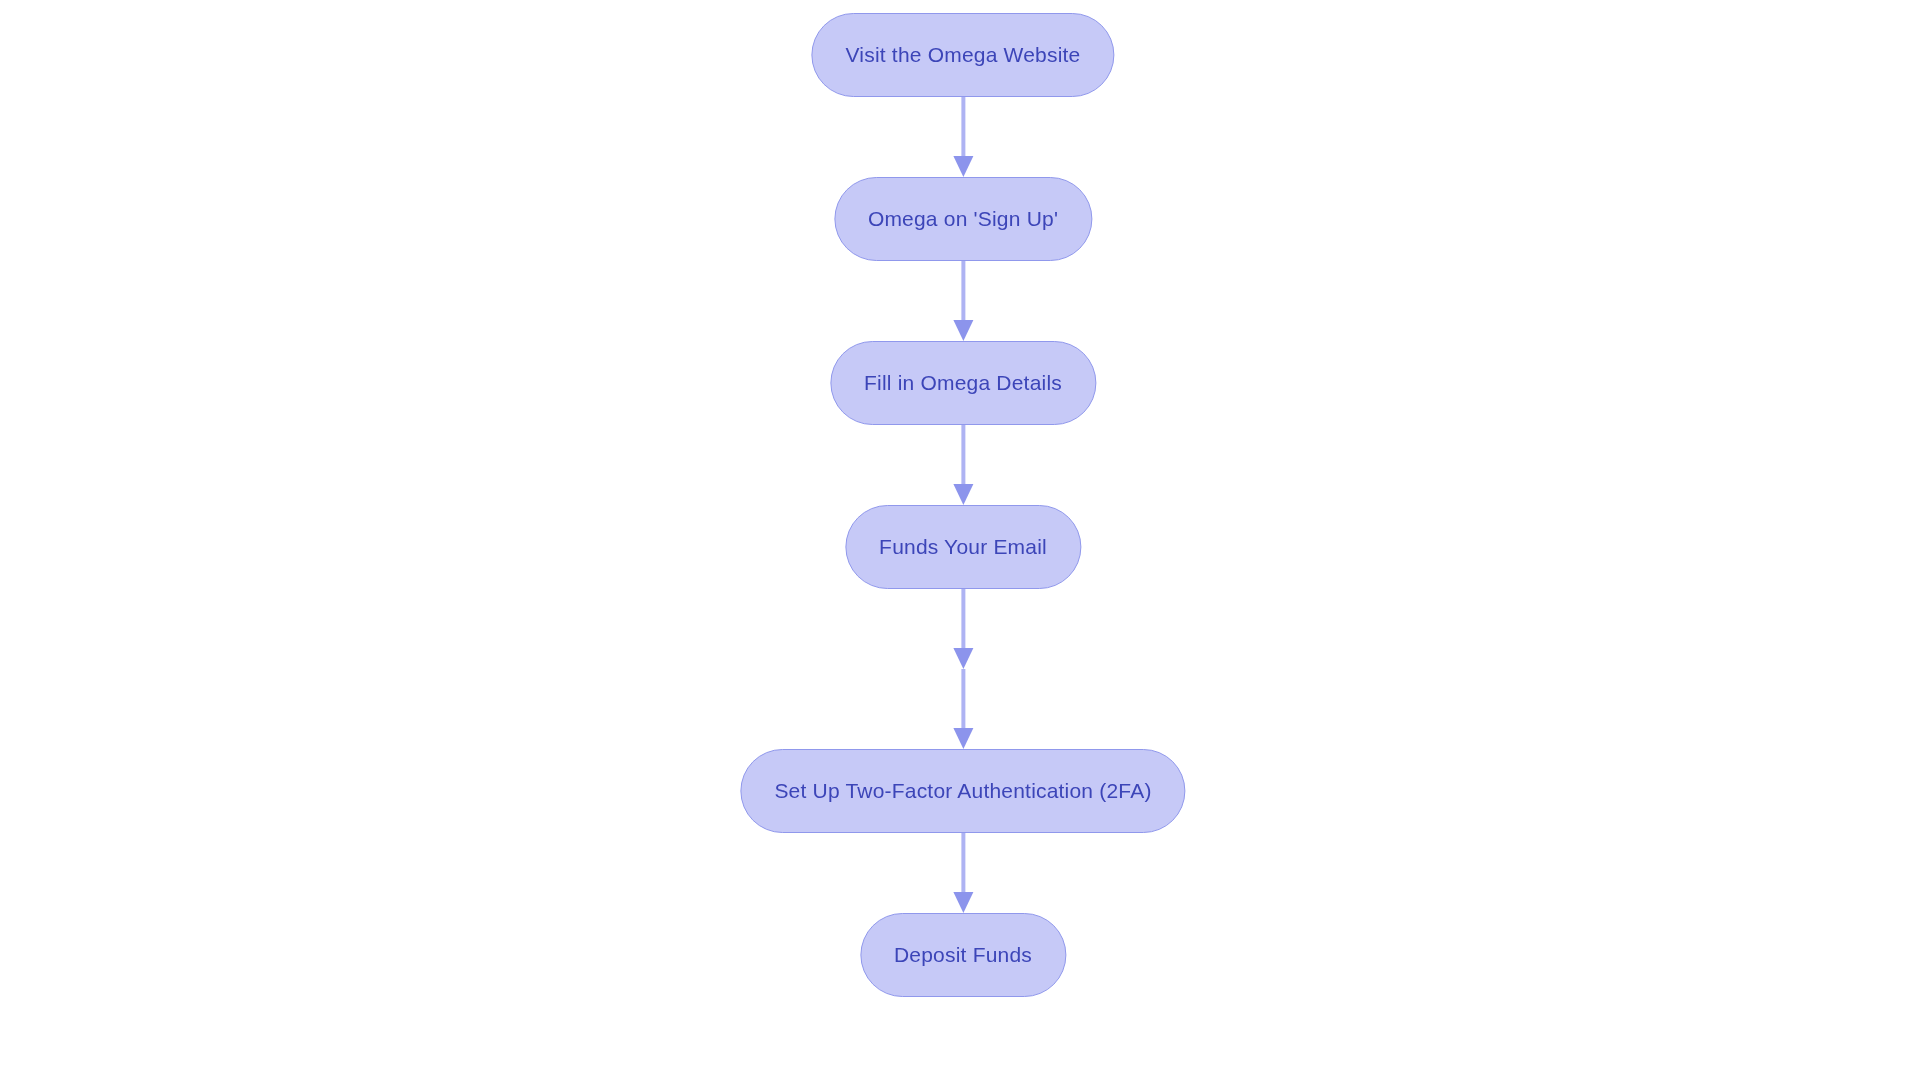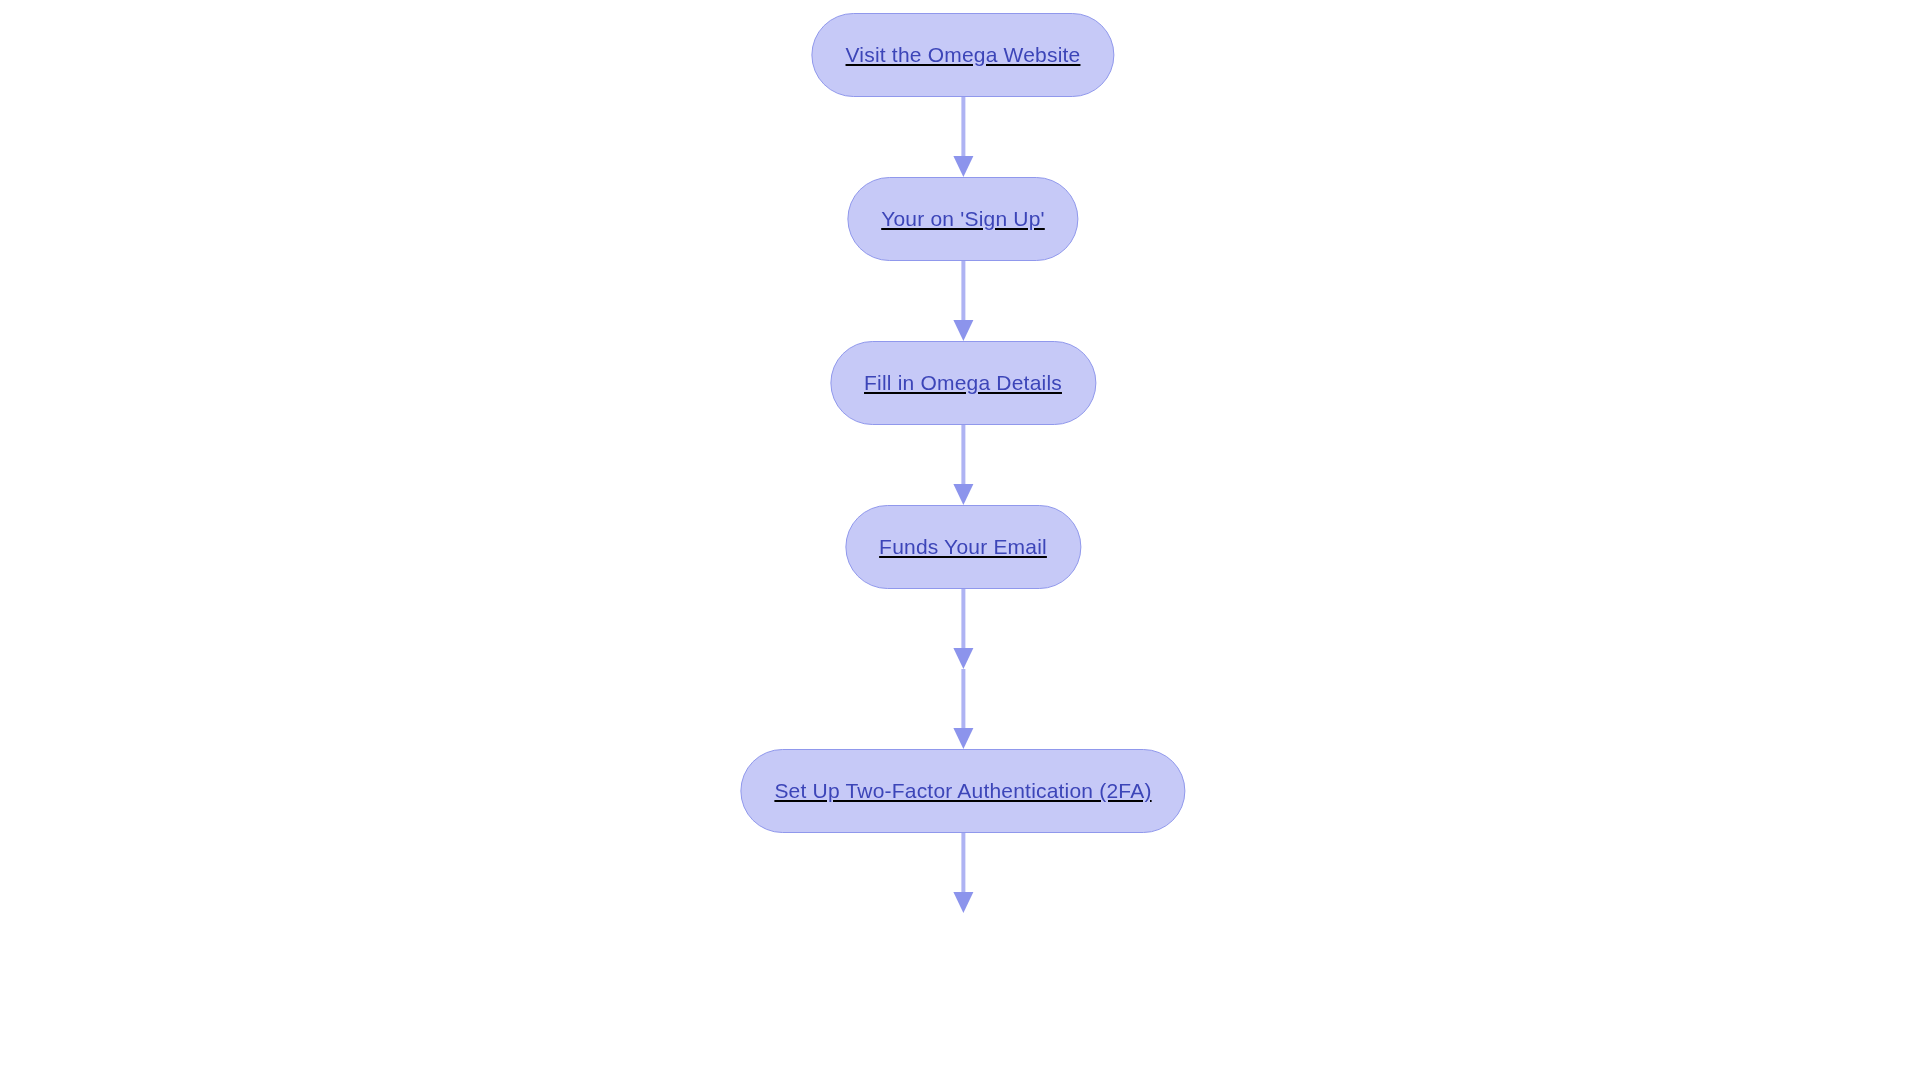--- a/index.html
+++ b/index.html
@@ -15,21 +15,20 @@
     overflow: hidden;
   }
   .flow {
     position: absolute;
     left: 963px;
     top: 13px;
     transform: translateX(-50%);
     display: flex;
     flex-direction: column;
     align-items: center;
-    text-decoration: underline;
   }
   .node {
     box-sizing: border-box;
     height: 84px;
     padding: 0 33px;
     border-radius: 42px;
     display: flex;
     align-items: center;
     justify-content: center;
     background: var(--node-fill, #c6c9f7);
@@ -56,21 +55,21 @@
     <div class="node">
       <span class="node-label">Visit the Omega Website</span>
     </div>
 
     <svg class="connector" viewBox="0 0 24 80">
       <line x1="12" y1="0" x2="12" y2="61" stroke-width="4" stroke="#aeb3f3"></line>
       <polygon points="2,59 22,59 12,80" fill="#8c94ec"></polygon>
     </svg>
 
     <div class="node">
-      <span class="node-label">Your on 'Sign Up'</span>
+      <span class="node-label">Omega on 'Sign Up'</span>
     </div>
 
     <svg class="connector" viewBox="0 0 24 80">
       <line x1="12" y1="0" x2="12" y2="61" stroke-width="4" stroke="#aeb3f3"></line>
       <polygon points="2,59 22,59 12,80" fill="#8c94ec"></polygon>
     </svg>
 
     <div class="node">
       <span class="node-label">Fill in Omega Details</span>
     </div>
@@ -97,15 +96,18 @@
 
     <div class="node">
       <span class="node-label">Set Up Two-Factor Authentication (2FA)</span>
     </div>
 
     <svg class="connector" viewBox="0 0 24 80">
       <line x1="12" y1="0" x2="12" y2="61" stroke-width="4" stroke="#aeb3f3"></line>
       <polygon points="2,59 22,59 12,80" fill="#8c94ec"></polygon>
     </svg>
 
+    <div class="node">
+      <span class="node-label">Deposit Funds</span>
+    </div>
 
   </div>
 </div>
 
 </body></html>

